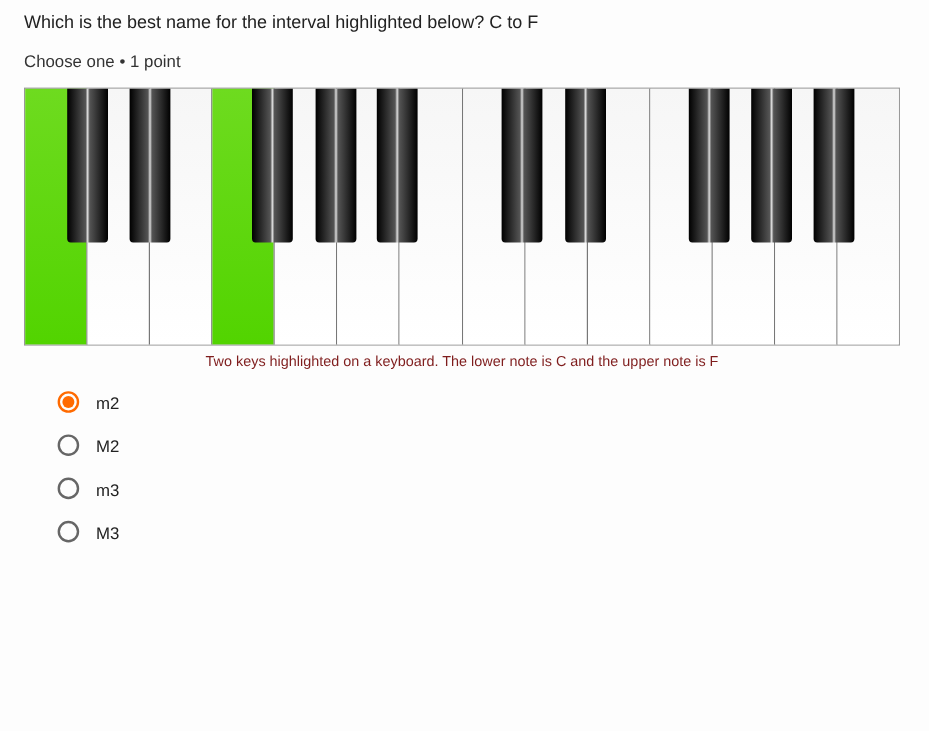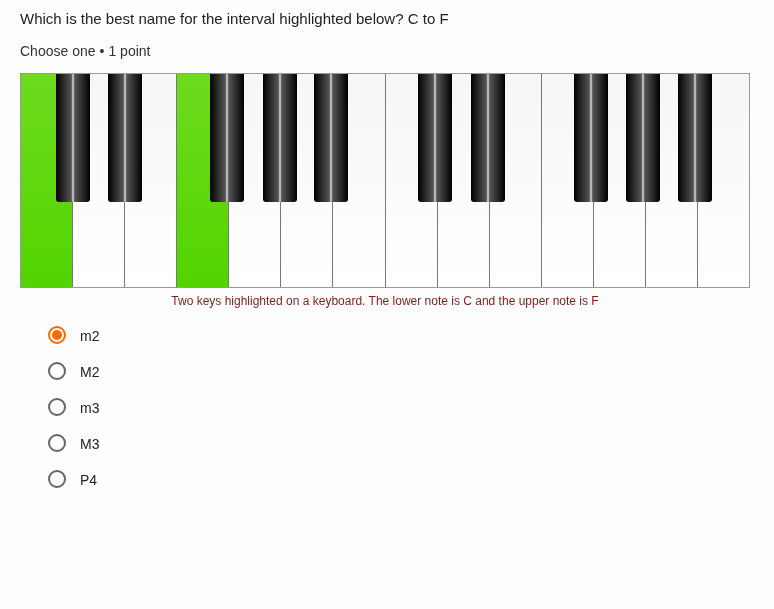--- a/index.html
+++ b/index.html
@@ -114,17 +114,13 @@
       <span class="opt-label">M2</span>
     </div>
     <div class="option">
       <div class="radio"></div>
       <span class="opt-label">m3</span>
     </div>
     <div class="option">
       <div class="radio"></div>
       <span class="opt-label">M3</span>
     </div>
-    <div class="option">
-      <div class="radio"></div>
-      <span class="opt-label">P4</span>
-    </div>
   </div>
 
 </body></html>

